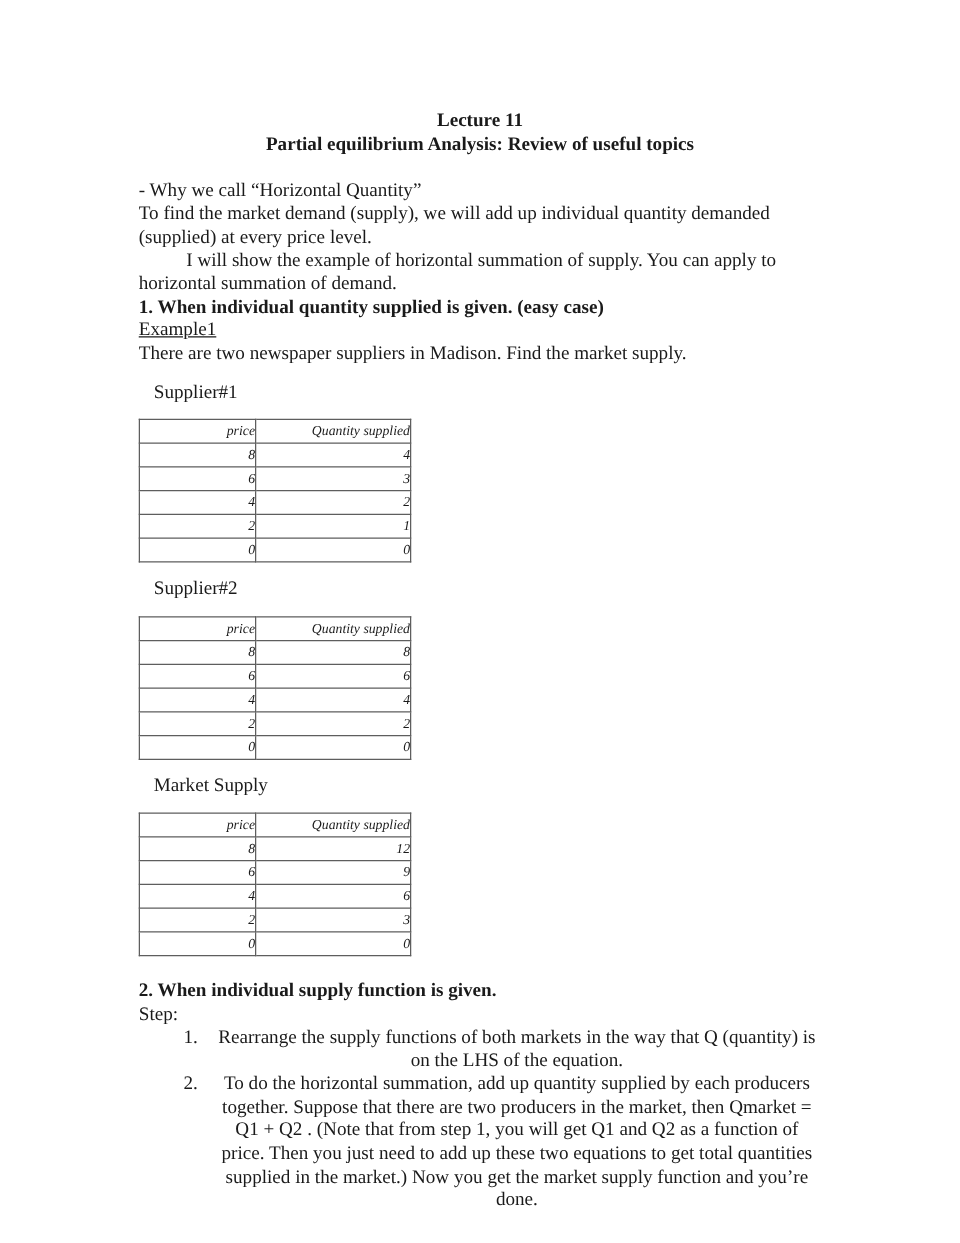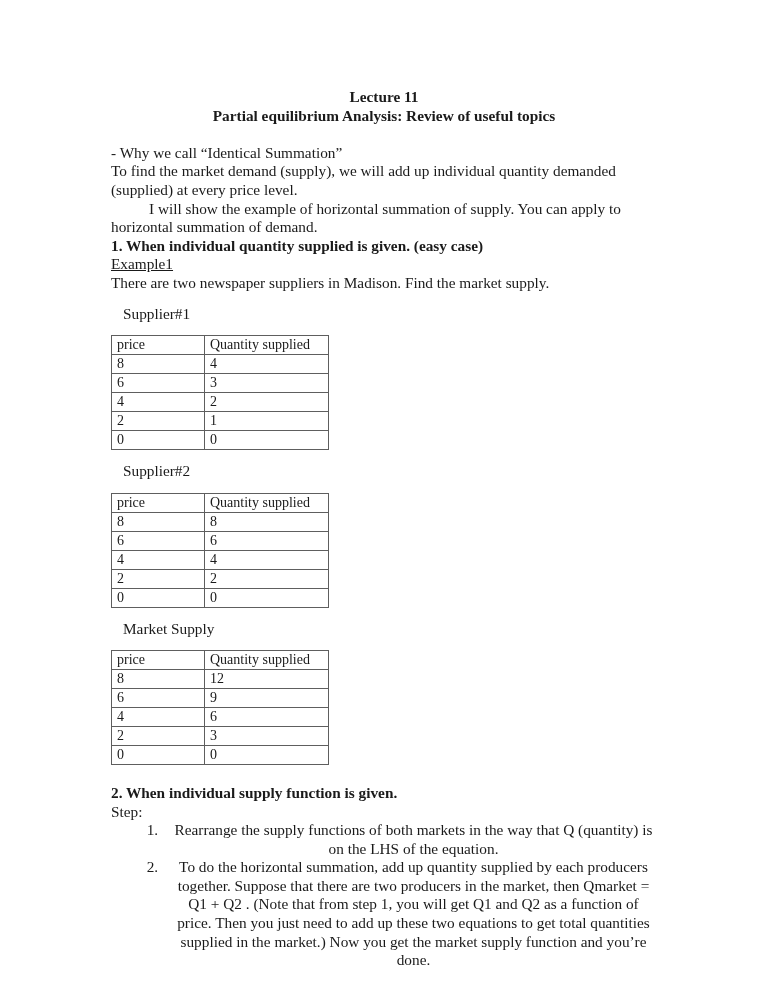--- a/index.html
+++ b/index.html
@@ -52,29 +52,30 @@
     margin: 12px;
   }
   table.supply {
     border-collapse: collapse;
     width: 217px;
     table-layout: fixed;
     margin: 0;
   }
   table.supply td {
     border: 1px solid #5e5e5e;
-    font-size: 14px;
+    font-size: 11px;
     line-height: 16px;
     height: 16px;
     padding: 1px 0 1px 5px;
     vertical-align: top;
     font-weight: normal;
-    text-align: left;
+    text-align: right;
     white-space: nowrap;
     overflow: hidden;
+    font-style: italic;
   }
   table.supply col.c-price { width: 93px; }
   table.supply col.c-qty   { width: 124px; }
   
   ol.steps {
     margin: 0;
     padding: 0 0 0 51px;
     list-style-position: outside;
   }
   ol.steps li {
@@ -90,21 +91,21 @@
 <body>
 
 <div class="page">
   <div class="doc-body">
 
     <div class="title-block">
       <span class="title-line">Lecture 11</span>
       <span class="title-line">Partial equilibrium Analysis: Review of useful topics</span>
     </div>
 
-    <p>- Why we call “Identical Summation”</p>
+    <p>- Why we call “Horizontal Quantity”</p>
     <p>To find the market demand (supply), we will add up individual quantity demanded (supplied) at every price level.</p>
     <p class="indent-first">I will show the example of horizontal summation of supply. You can apply to horizontal summation of demand.</p>
 
     <p class="b">1. When individual quantity supplied is given. (easy case)</p>
     <p><span class="u">Example1</span></p>
     <p>There are two newspaper suppliers in Madison. Find the market supply.</p>
 
     <p class="tbl-caption">Supplier#1</p>
     <table class="supply">
       <colgroup>

